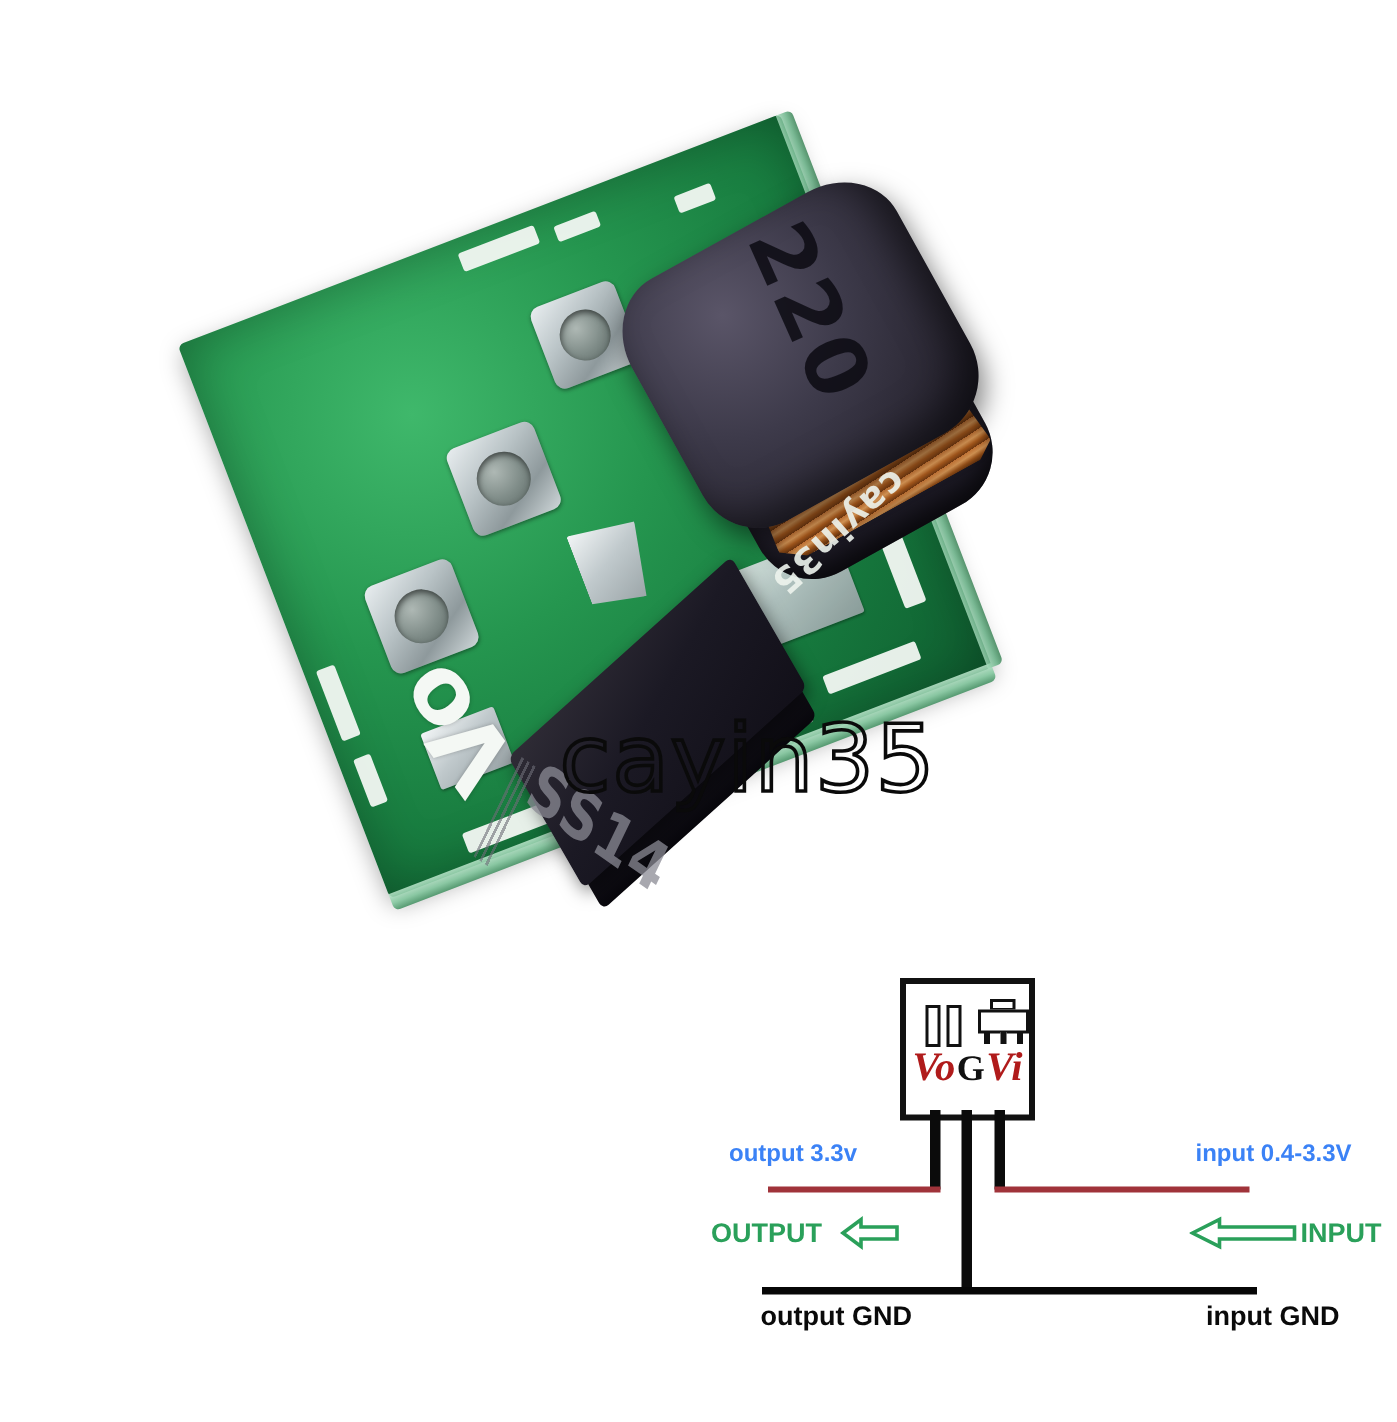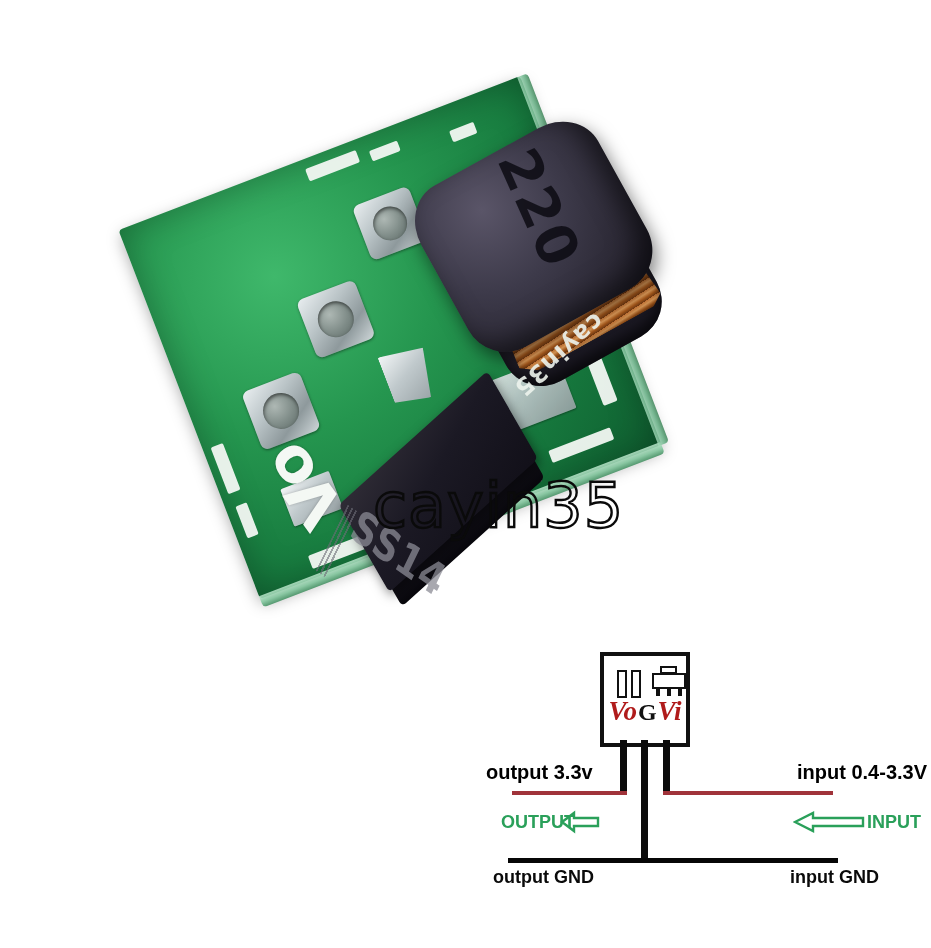--- a/index.html
+++ b/index.html
@@ -160,26 +160,26 @@
   }
   .lbl-vo,.lbl-vi{color:#b01b1b;font-size:27px;}
   .lbl-g{color:#111;font-size:24px;font-style:normal;font-family:"Liberation Serif",serif;font-weight:700;}
 
   .pin{position:absolute;width:7px;background:#0b0b0b;}
 
   .redline{position:absolute;height:4px;background:#a0333a;}
   .gndline{position:absolute;height:5px;background:#060606;}
 
   .txt-power{
-    position:absolute;color:#000000;font-size:20px;font-weight:700;
+    position:absolute;color:#3b82f6;font-size:16px;font-weight:700;
     font-family:"Liberation Sans",sans-serif;white-space:nowrap;
   }
   .txt-gnd{
     position:absolute;color:#0a0a0a;font-size:18px;font-weight:700;
-    font-family:"Liberation Sans",sans-serif;white-space:nowrap;
+    font-family:"Liberation Sans",sans-serif;white-space:nowrap;margin-left:14px;
   }
   .txt-io{
     position:absolute;color:#2aa05a;font-size:18px;font-weight:700;
     font-family:"Liberation Sans",sans-serif;white-space:nowrap;
   }
   .arrow{position:absolute;}
 </style>
 </head>
 <body>
 
@@ -275,21 +275,21 @@
     <div class="pin" style="left:203px;top:110px;height:53px;"></div>
 
     <div class="redline" style="left:52px;top:161px;width:115px;"></div>
     <div class="redline" style="left:203px;top:161px;width:170px;"></div>
 
     <div class="gndline" style="left:48px;top:228px;width:330px;"></div>
 
     <div class="txt-power" style="left:26px;top:131px;">output 3.3v</div>
     <div class="txt-power" style="left:337px;top:131px;">input 0.4-3.3V</div>
 
-    <div class="txt-io" style="left:41px;top:182px;">OUTPUT</div>
+    <div class="txt-io" style="left:14px;top:182px;">OUTPUT</div>
     <svg class="arrow" width="40" height="24" viewBox="0 0 40 24" style="left:100px;top:180px;">
       <polygon points="2,12 14,3 14,8 38,8 38,16 14,16 14,21" fill="none" stroke="#2aa05a" stroke-width="2.4"></polygon>
     </svg>
 
     <svg class="arrow" width="72" height="24" viewBox="0 0 72 24" style="left:333px;top:180px;">
       <polygon points="2,12 20,3 20,8 70,8 70,16 20,16 20,21" fill="none" stroke="#2aa05a" stroke-width="2.4"></polygon>
     </svg>
     <div class="txt-io" style="left:407px;top:182px;text-align:right;">INPUT</div>
 
     <div class="txt-gnd" style="left:33px;top:237px;">output GND</div>

